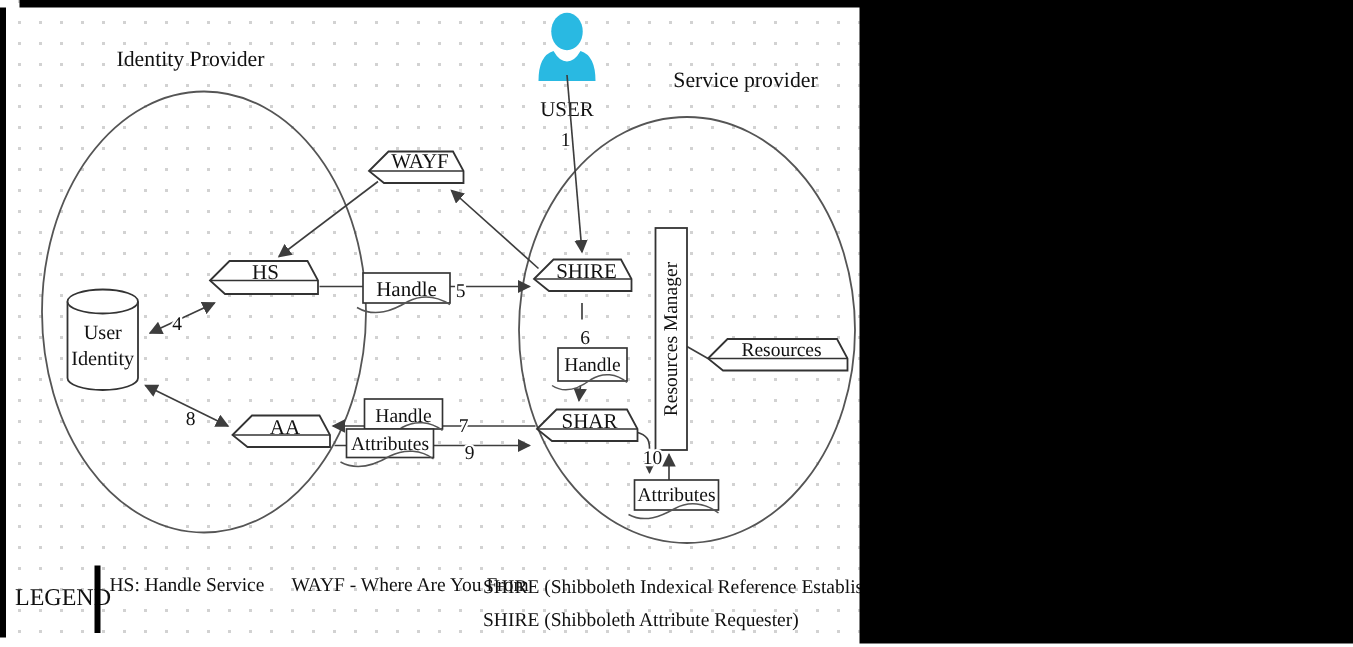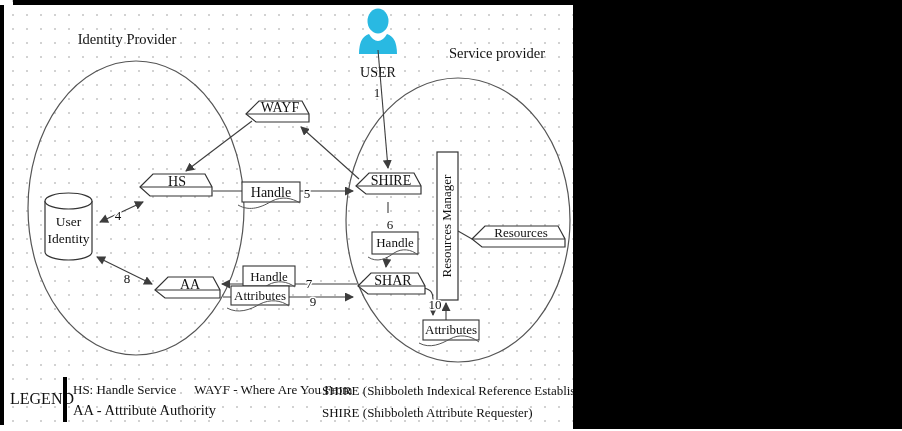--- a/index.html
+++ b/index.html
@@ -149,20 +149,19 @@
     <text class="halo" x="127" y="283" font-size="13" text-anchor="middle">8</text>
     <text class="halo" x="313" y="306" font-size="13" text-anchor="middle">9</text>
     <text class="halo" x="435" y="309" font-size="13" text-anchor="middle">10</text>
   </svg>
 
   <div class="legend-title">LEGEND</div>
   <div class="legend-bar"></div>
   <div class="leg-l1">
     <span>HS: Handle Service</span><span class="gap"></span><span>WAYF - Where Are You From</span>
   </div>
-  <div class="leg-l2">AA - Attribute Authority</div>
   <div class="leg-r1">SHIRE (Shibboleth Indexical Reference Establisher)</div>
   <div class="leg-r2">SHIRE (Shibboleth Attribute Requester)</div>
 
   <div class="mask mask-top"></div>
   <div class="mask mask-left"></div>
   <div class="mask mask-right"></div>
 </div>
 
 </body></html>

